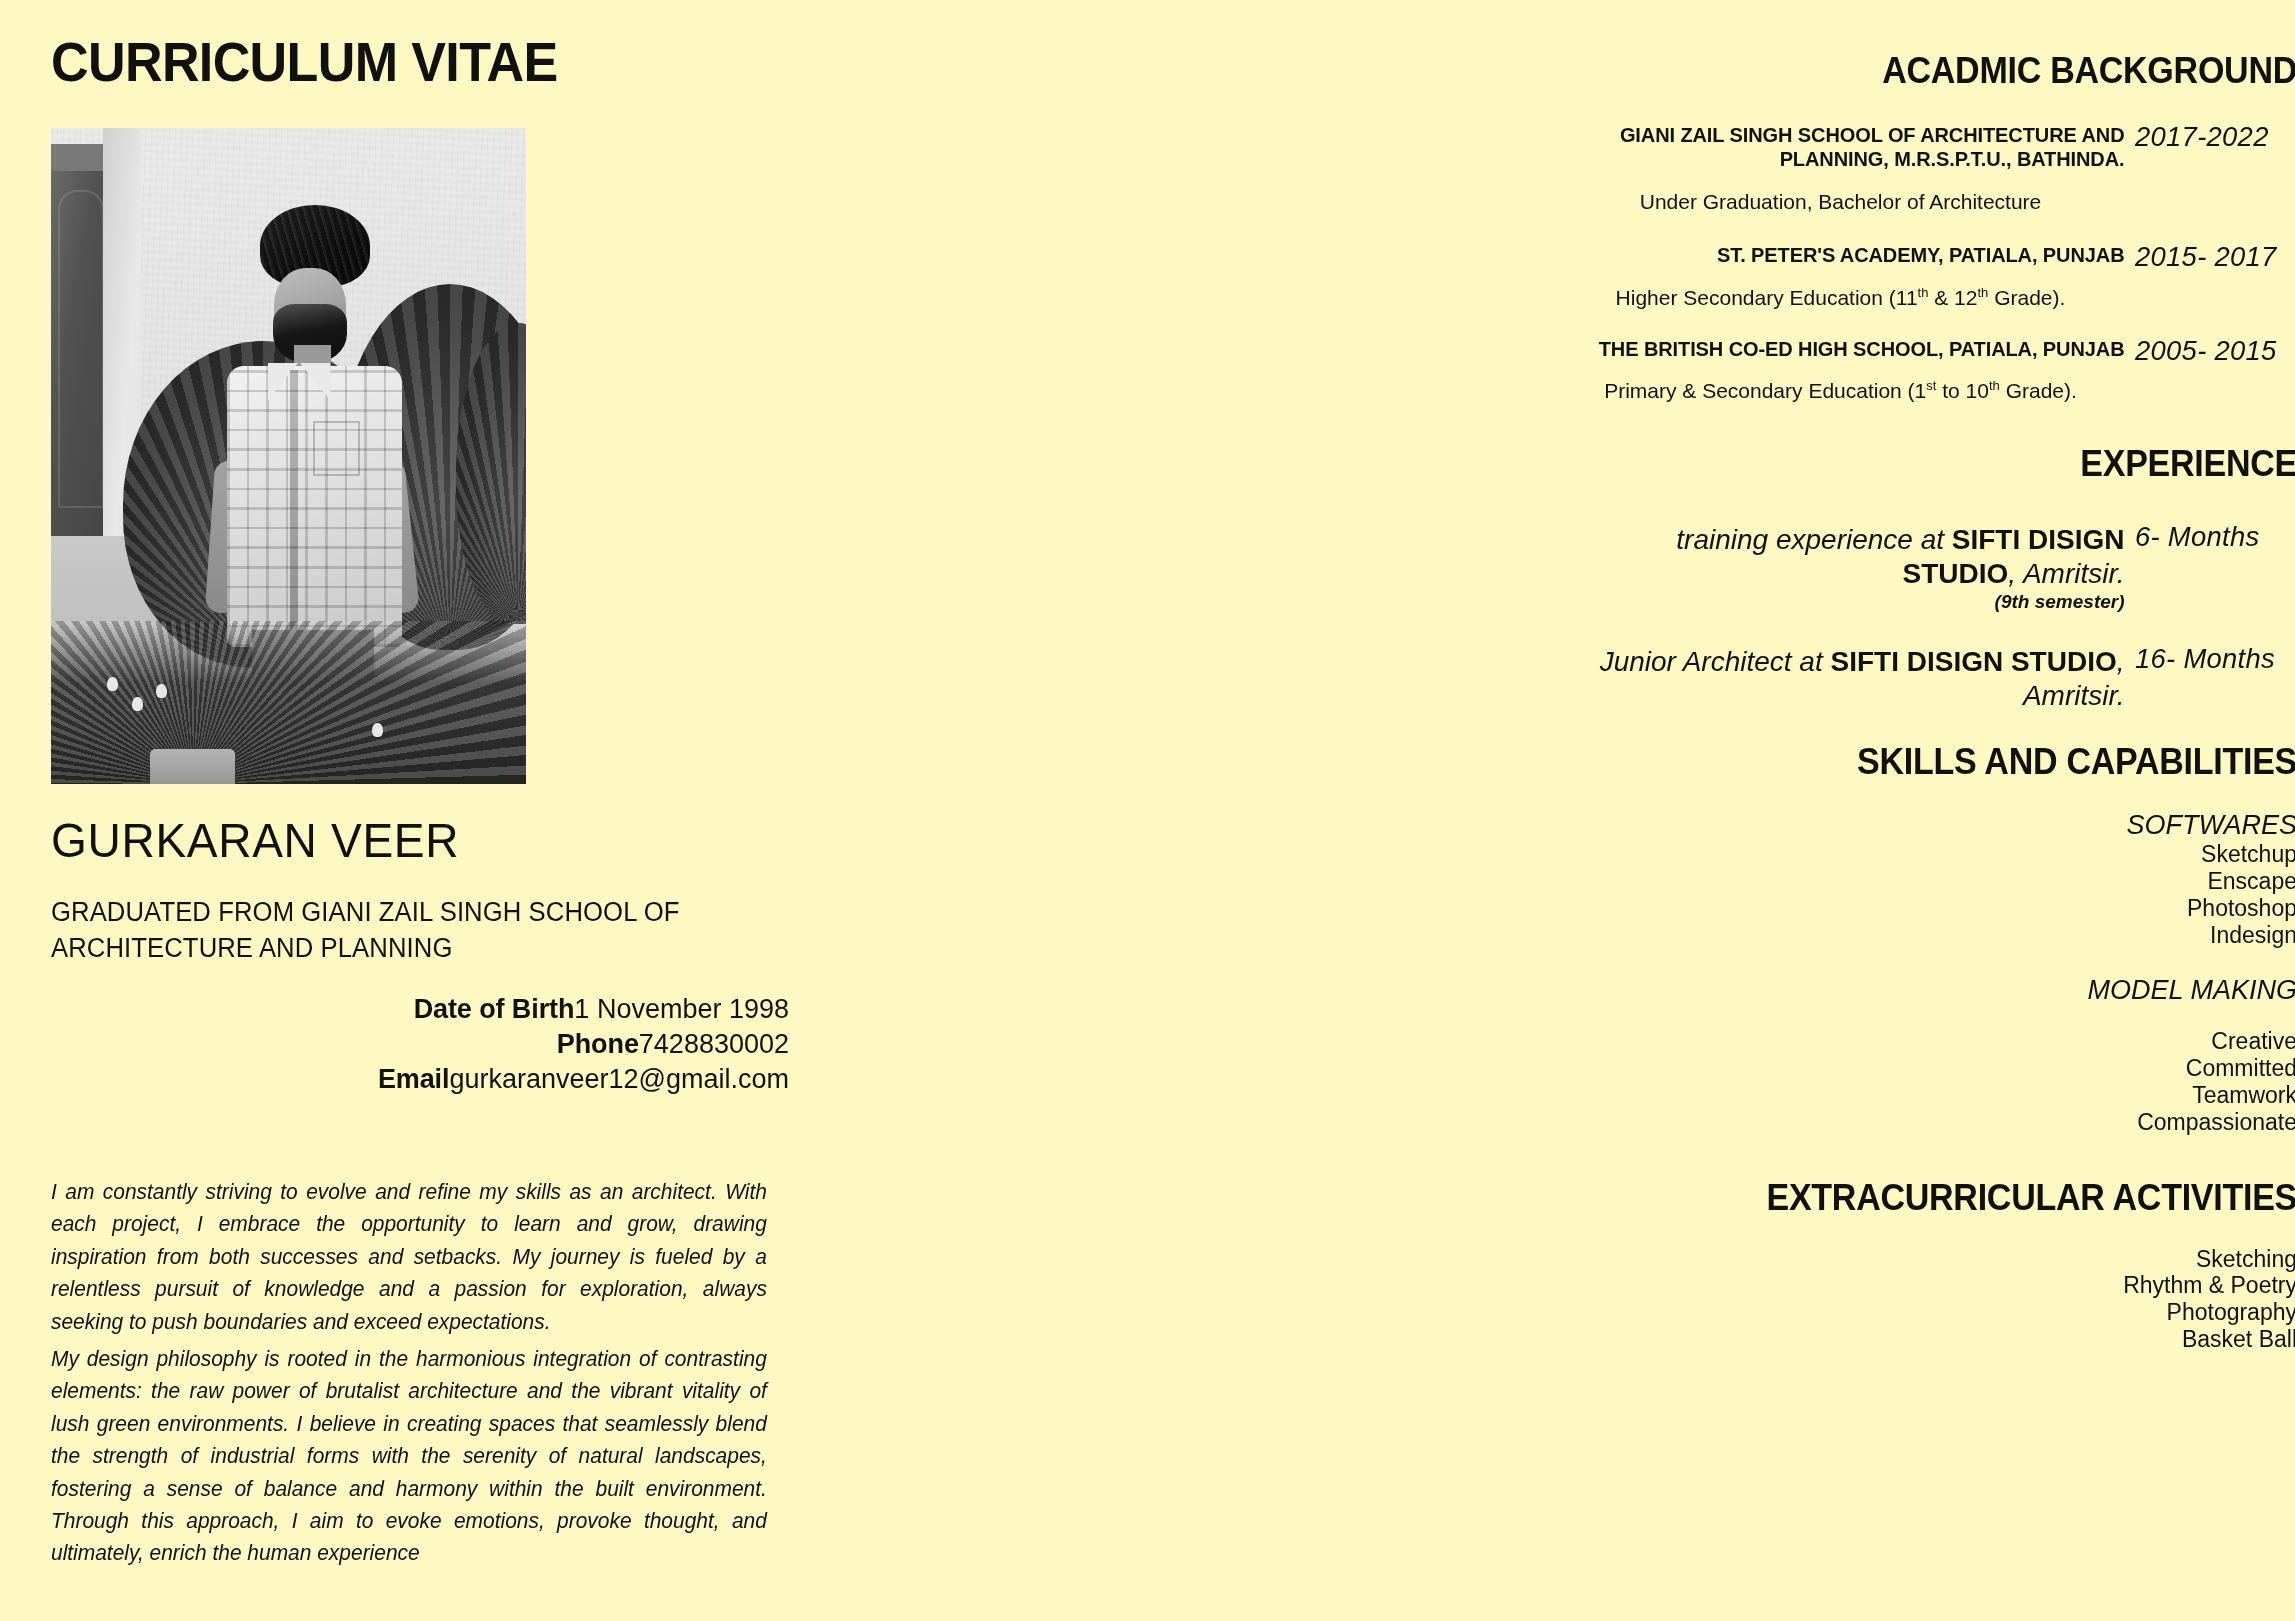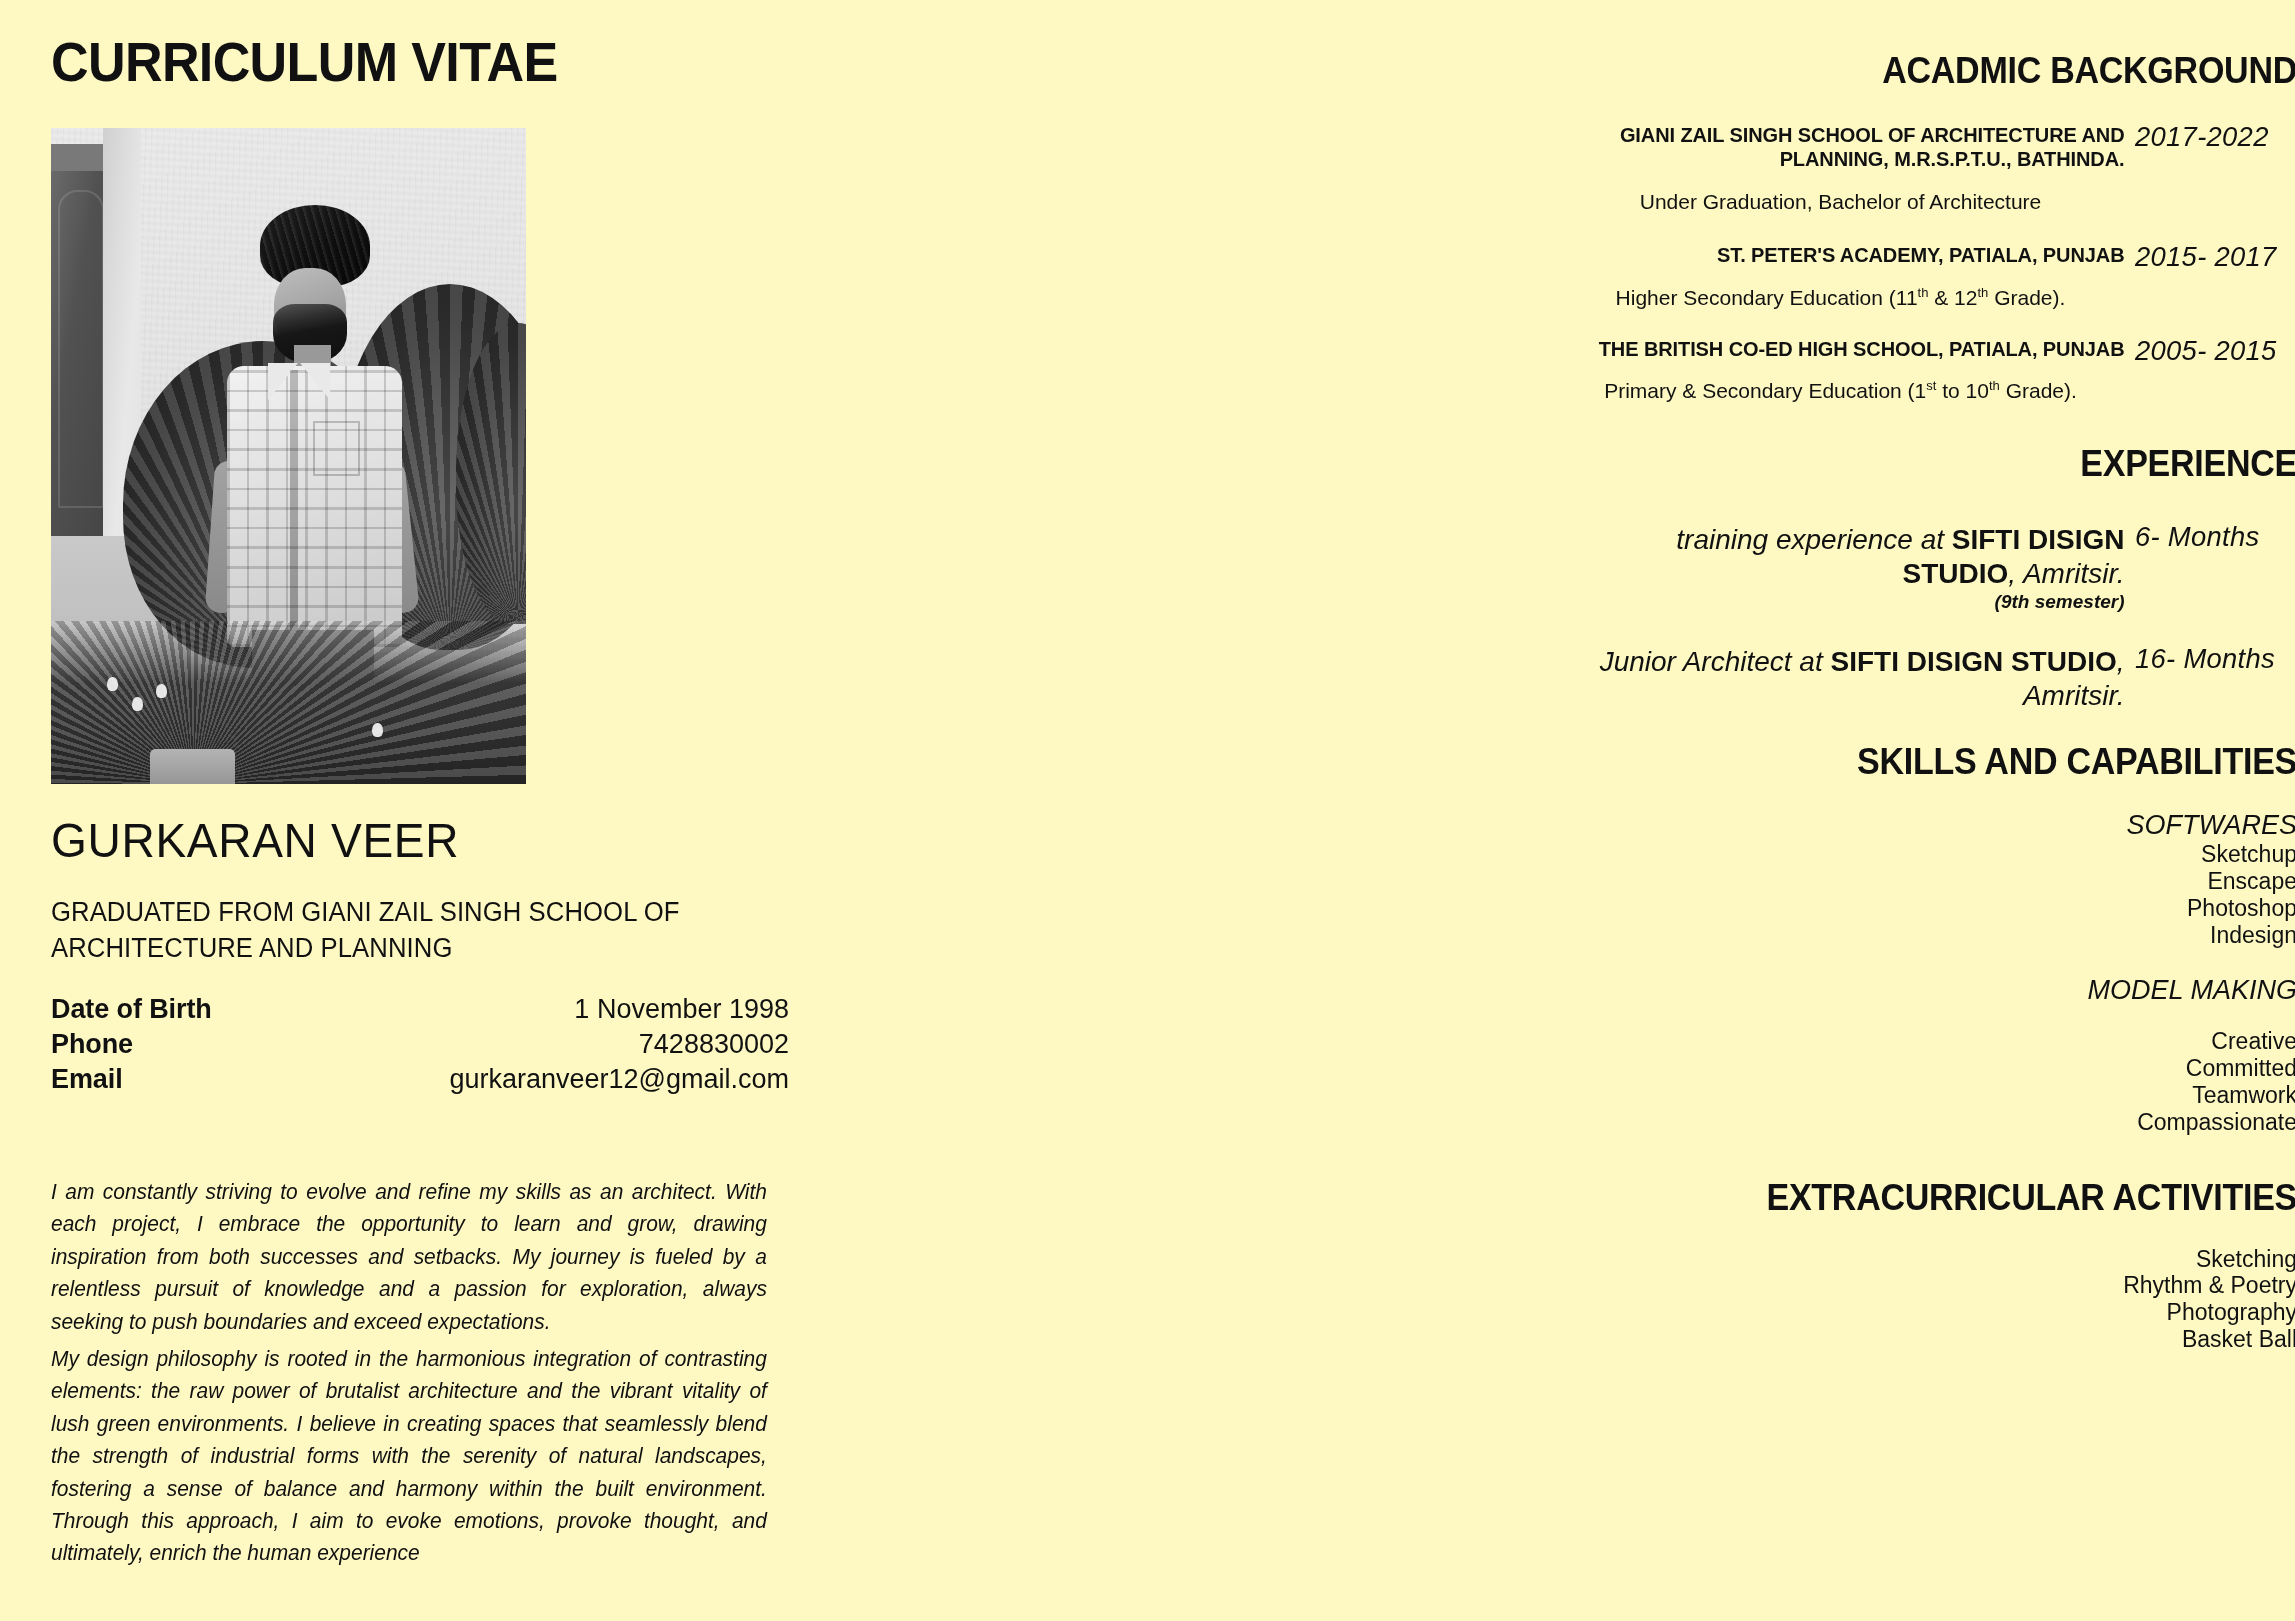--- a/index.html
+++ b/index.html
@@ -223,21 +223,21 @@
     transform-origin: left top;
   }
 
   .contact-table {
     position: absolute;
     left: 0; top: 992px;
     width: 738px;
   }
   .contact-row {
     display: flex;
-    justify-content: space-between;
+    justify-content: flex-end;
     align-items: baseline;
     line-height: 1.30;
   }
   .contact-label {
     font-size: 27px;
     font-weight: 700;
     letter-spacing: -0.1px;
   }
   .contact-value {
     font-size: 27px;

